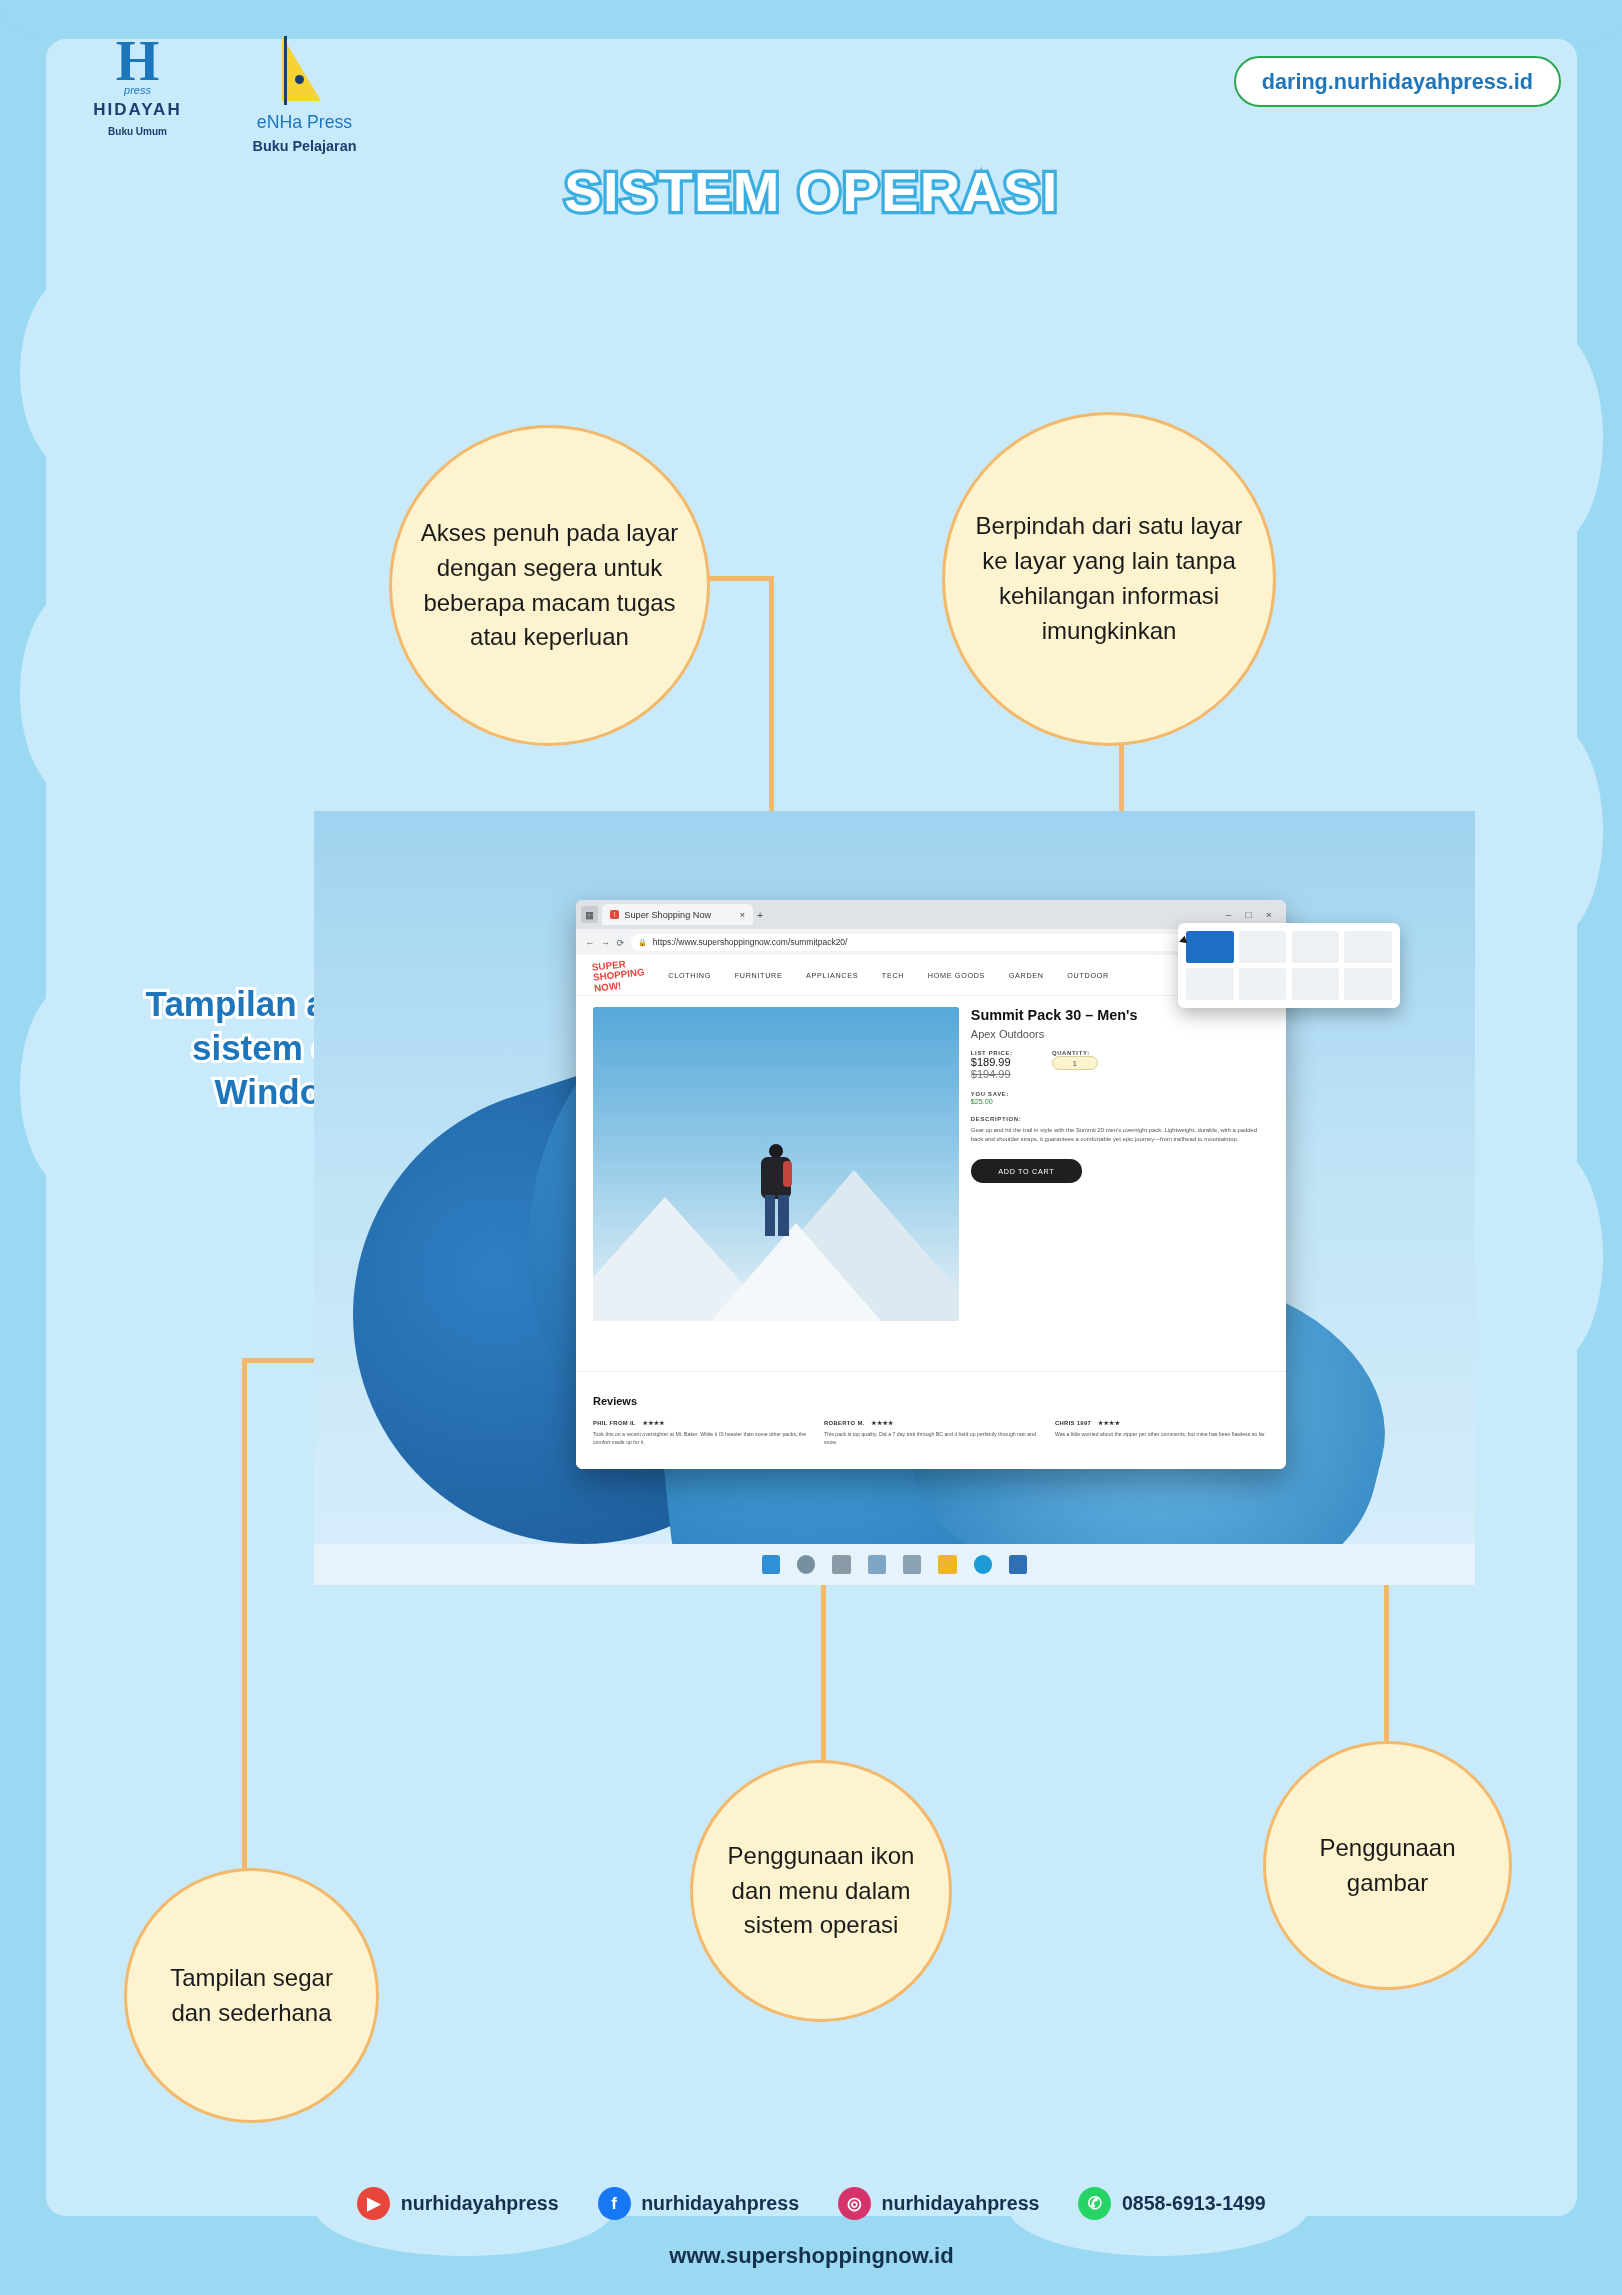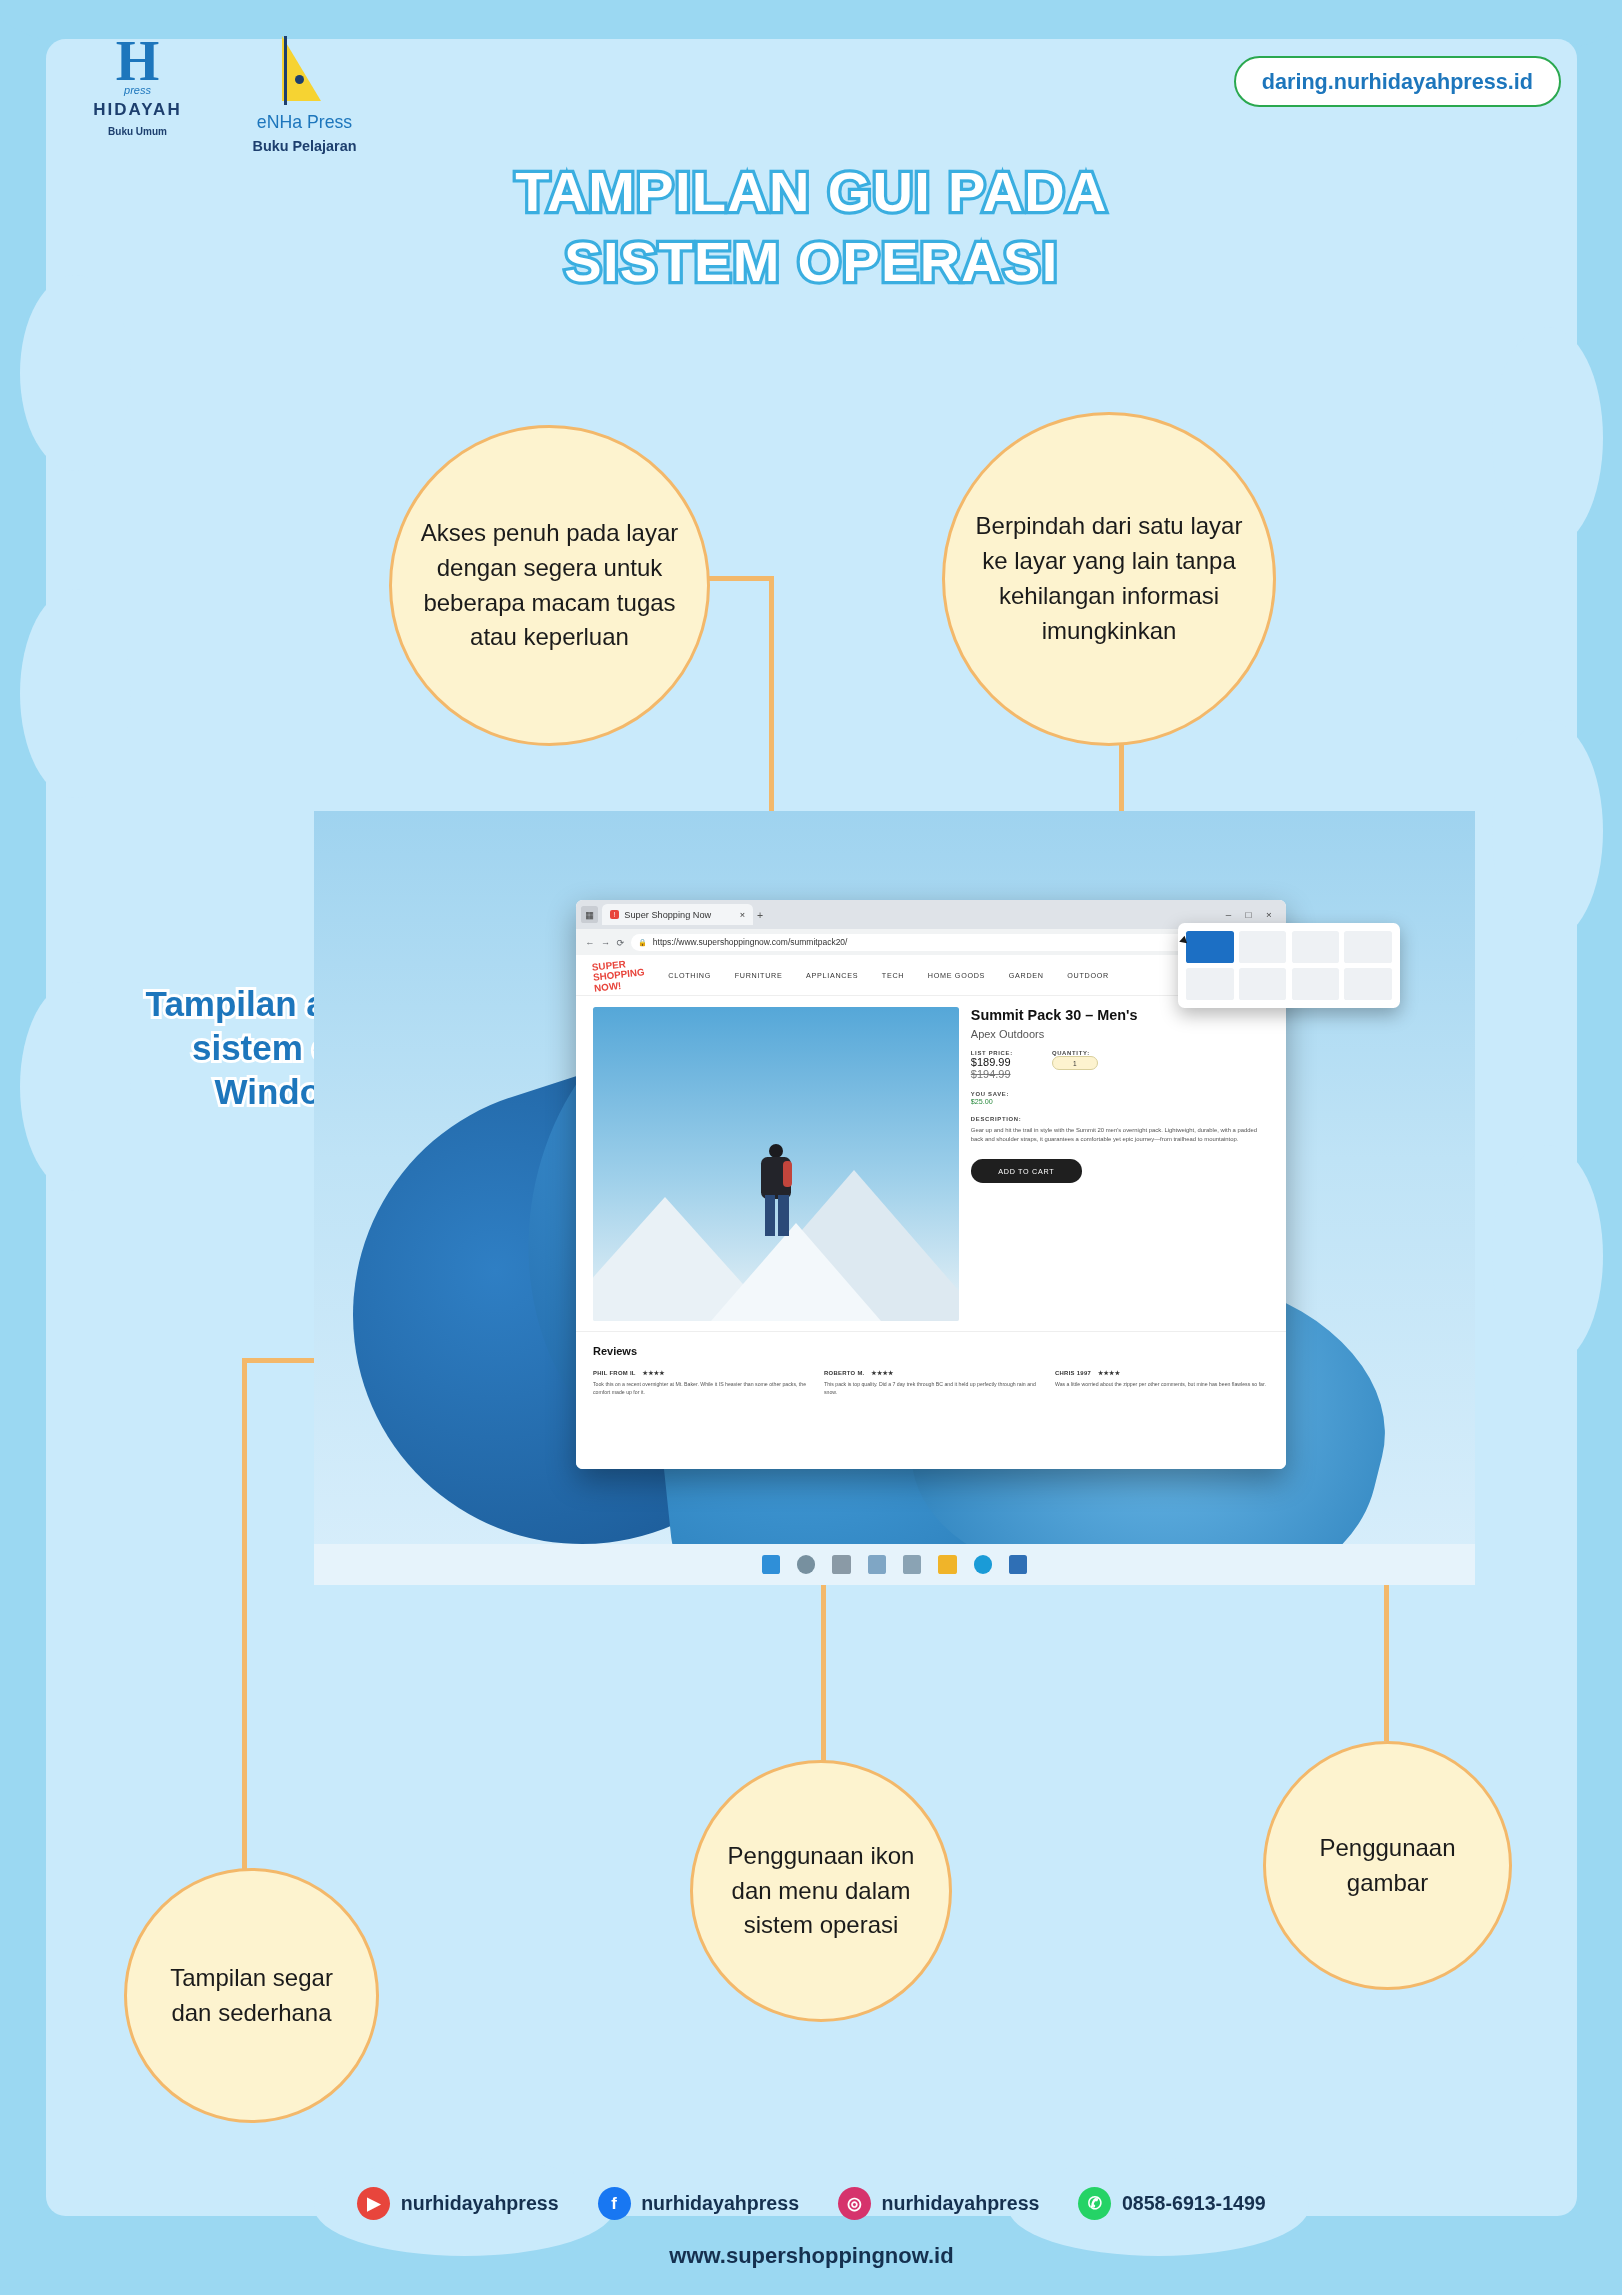--- a/index.html
+++ b/index.html
@@ -94,21 +94,21 @@
   .climber{position:absolute;left:164px;bottom:79px;width:38px;height:98px;}
   .prod{flex:1;}
   .prod h2{font-size:14.4px;color:#111;font-weight:bold;}
   .prod .sub{font-size:11px;color:#555;margin-top:5px;}
   .lbl{font-size:5.9px;color:#444;letter-spacing:0.7px;margin-top:10.5px;font-weight:bold;}
   .price{font-size:11px;color:#111;}
   .save{font-size:7.2px;color:#2a8a3e;}
   .desc{font-size:5.9px;color:#555;line-height:1.5;margin-top:3.9px;}
   .qtybox{display:inline-block;width:46px;height:14.4px;background:#fdf3cf;border:0.7px solid #d9cf9c;border-radius:7.2px;font-size:6.5px;color:#333;text-align:center;line-height:14.4px;}
   .cart{margin-top:15.7px;width:111px;height:23.6px;background:#1f1f1f;color:#fff;border-radius:11.8px;font-size:7.2px;display:flex;align-items:center;justify-content:center;letter-spacing:0.7px;}
-  .reviews{border-top:0.7px solid #eee;padding:13px 17px;}
+  .reviews{border-top:0.7px solid #eee;padding:23px 17px;margin-top:40px;}
   .reviews h3{font-size:11px;color:#111;}
   .rev-row{display:flex;gap:17px;margin-top:7.9px;}
   .rev{flex:1;}
   .rev b{font-size:5.9px;color:#333;letter-spacing:0.3px;}
   .rev p{font-size:5.2px;color:#555;margin-top:3.9px;line-height:1.5;}
 
   
   .snap{position:absolute;left:1178px;top:923px;width:222px;height:85px;background:#fff;border-radius:6.5px;box-shadow:0 6.5px 18.3px rgba(0,0,0,.28);padding:7.9px;display:grid;grid-template-columns:repeat(4,1fr);grid-template-rows:repeat(2,1fr);gap:5.2px;}
   .snap-cell{background:#eef1f4;border-radius:2.6px;}
   .snap-cell.active{background:#1c6fc4;}
@@ -154,21 +154,20 @@
   </div>
   <div class="logo-e-name">eNHa Press</div>
   <div class="logo-e-sub">Buku Pelajaran</div>
 </div>
 
 <div class="url-pill">
   <span>daring.nurhidayahpress.id</span>
 </div>
 
 <div class="title-wrap">
-  <div class="title-line">TAMPILAN GUI PADA</div>
   <div class="title-line">SISTEM OPERASI</div>
 </div>
 
 <div class="conn conn-v" style="left:769px;top:576px;height:13px;"></div>
 <div class="conn conn-h" style="left:654px;top:576px;width:118px;"></div>
 <div class="conn conn-v" style="left:769px;top:576px;height:334px;"></div>
 
 <div class="conn conn-v" style="left:1119px;top:726px;height:229px;"></div>
 <div class="conn conn-h" style="left:1073px;top:952px;width:118px;"></div>
 

